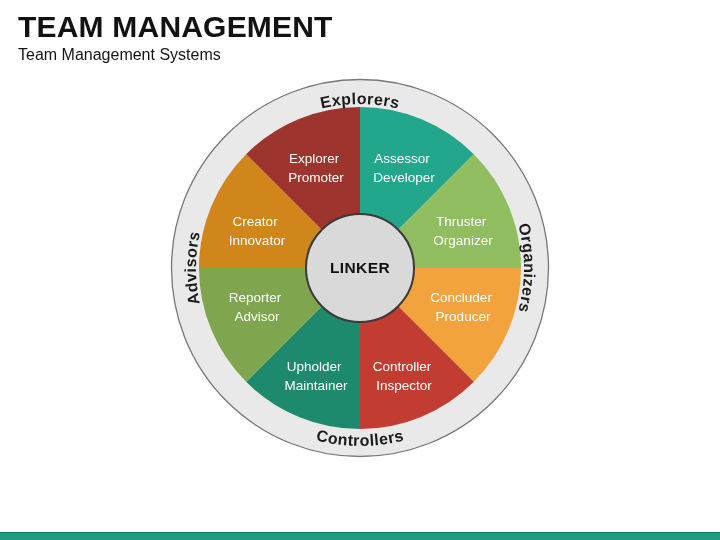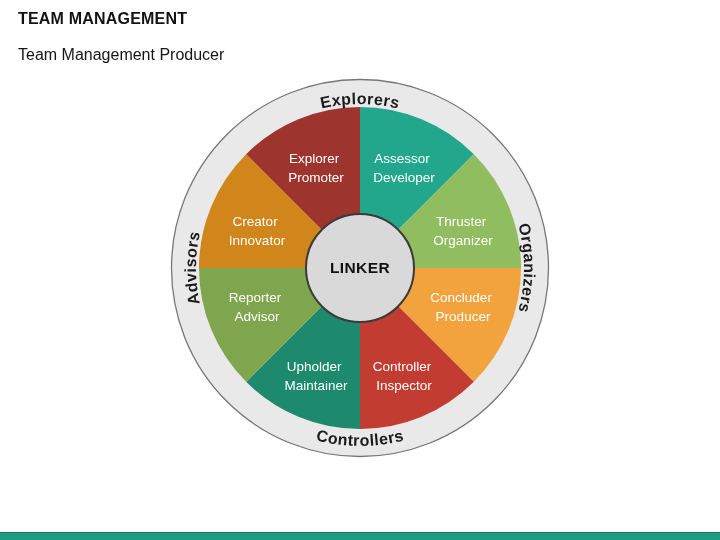--- a/index.html
+++ b/index.html
@@ -15,21 +15,21 @@
   .slide {
     position: relative;
     width: 720px;
     height: 540px;
     background: #ffffff;
   }
   .slide-title {
     position: absolute;
     left: 18px;
     top: 10px;
-    font-size: 16px;
+    font-size: 30px;
     font-weight: bold;
     color: #121212;
     letter-spacing: 0.2px;
   }
   .slide-subtitle {
     position: absolute;
     left: 18px;
     top: 46px;
     font-size: 16px;
     font-weight: normal;
@@ -81,21 +81,21 @@
     letter-spacing: 0.4px;
     text-anchor: middle;
   }
 </style>
 </head>
 <body>
 
 <div class="slide">
 
   <div class="slide-title">TEAM MANAGEMENT</div>
-  <div class="slide-subtitle">Team Management Producer</div>
+  <div class="slide-subtitle">Team Management Systems</div>
 
   <svg class="wheel-svg" viewBox="0 0 380 380">
     <defs>
       <path id="arc-top" d="M 64.4 84.6  A 164 164 0 0 1 315.6 84.6" fill="none"></path>
       <path id="arc-right" d="M 295.4 64.4 A 164 164 0 0 1 295.4 315.6" fill="none"></path>
       <path id="arc-left" d="M 84.6 315.6 A 164 164 0 0 1 84.6 64.4" fill="none"></path>
       <path id="arc-bottom" d="M 53.7 304.4 A 178 178 0 0 0 326.3 304.4" fill="none"></path>
     </defs>
 
     <circle class="outer-ring" cx="190" cy="190" r="188.5" fill="#E9E9E9"></circle>

